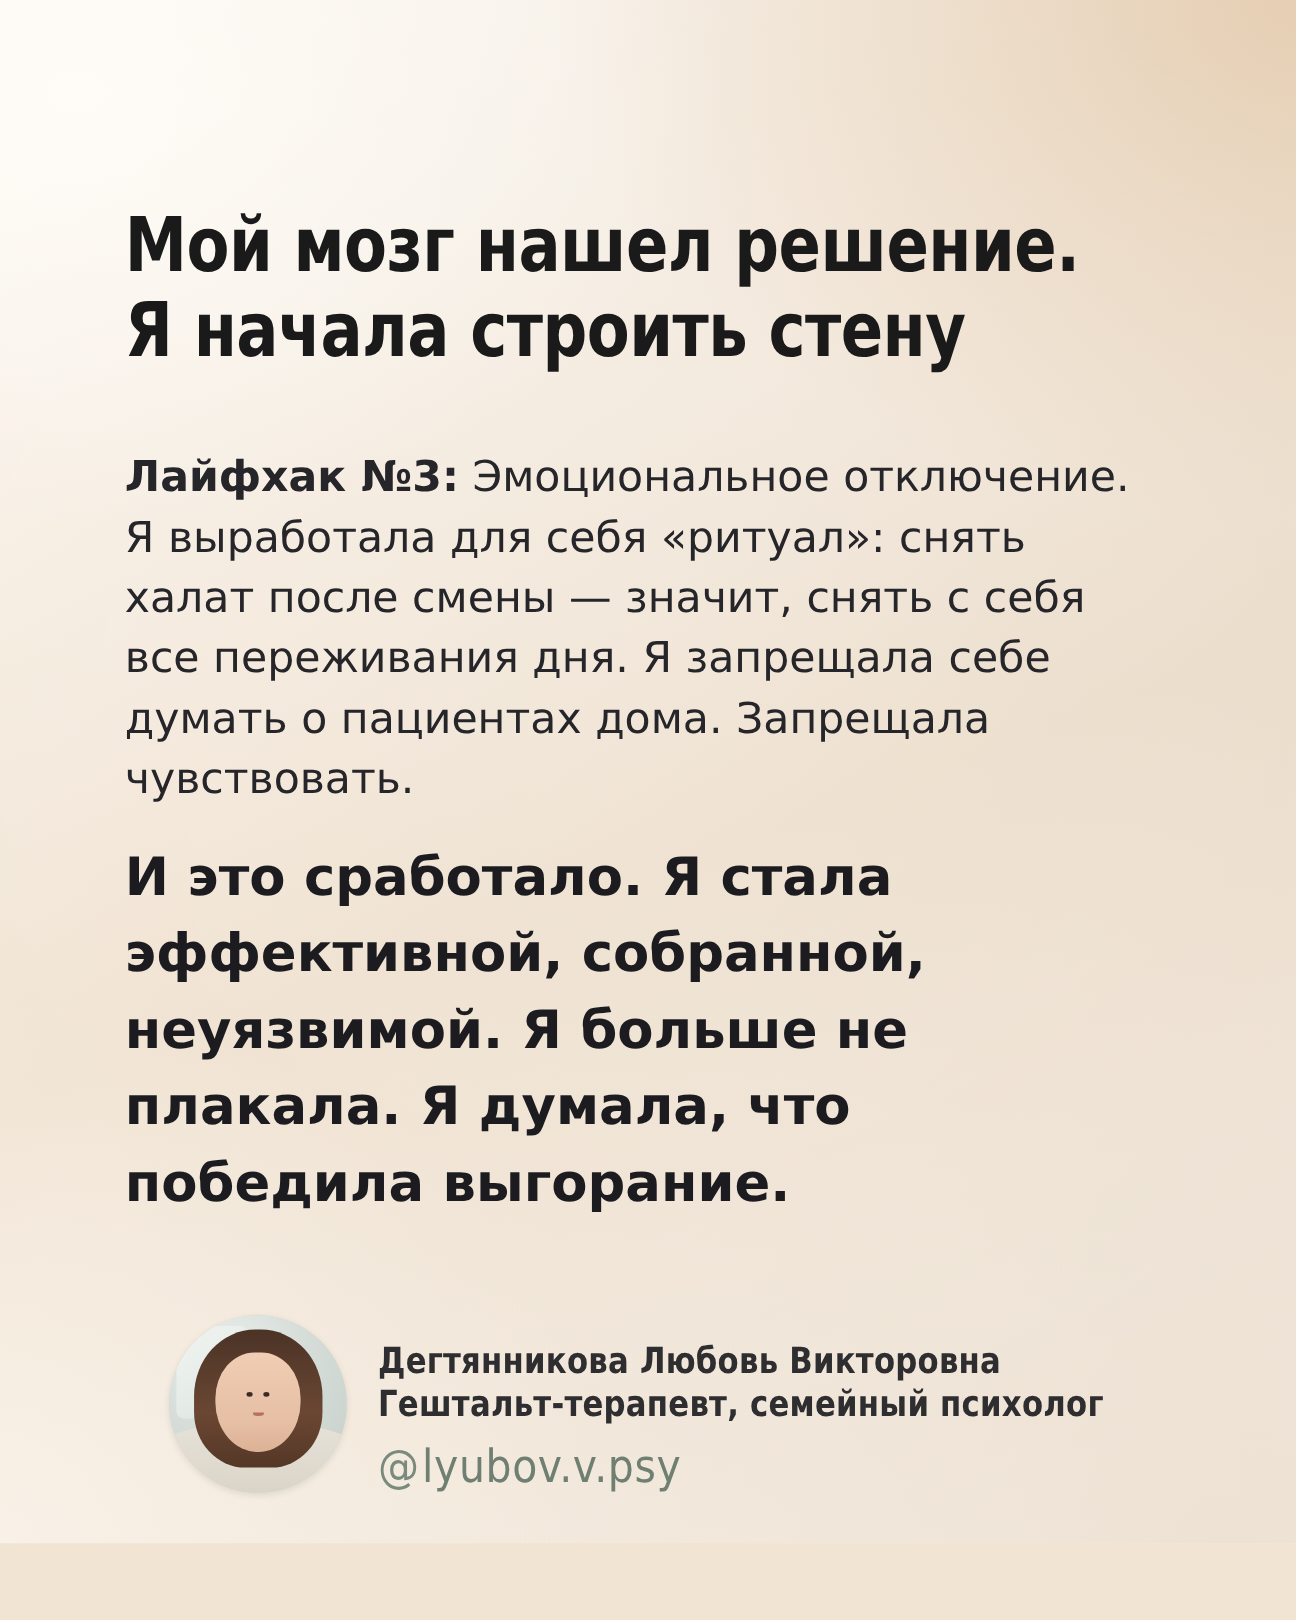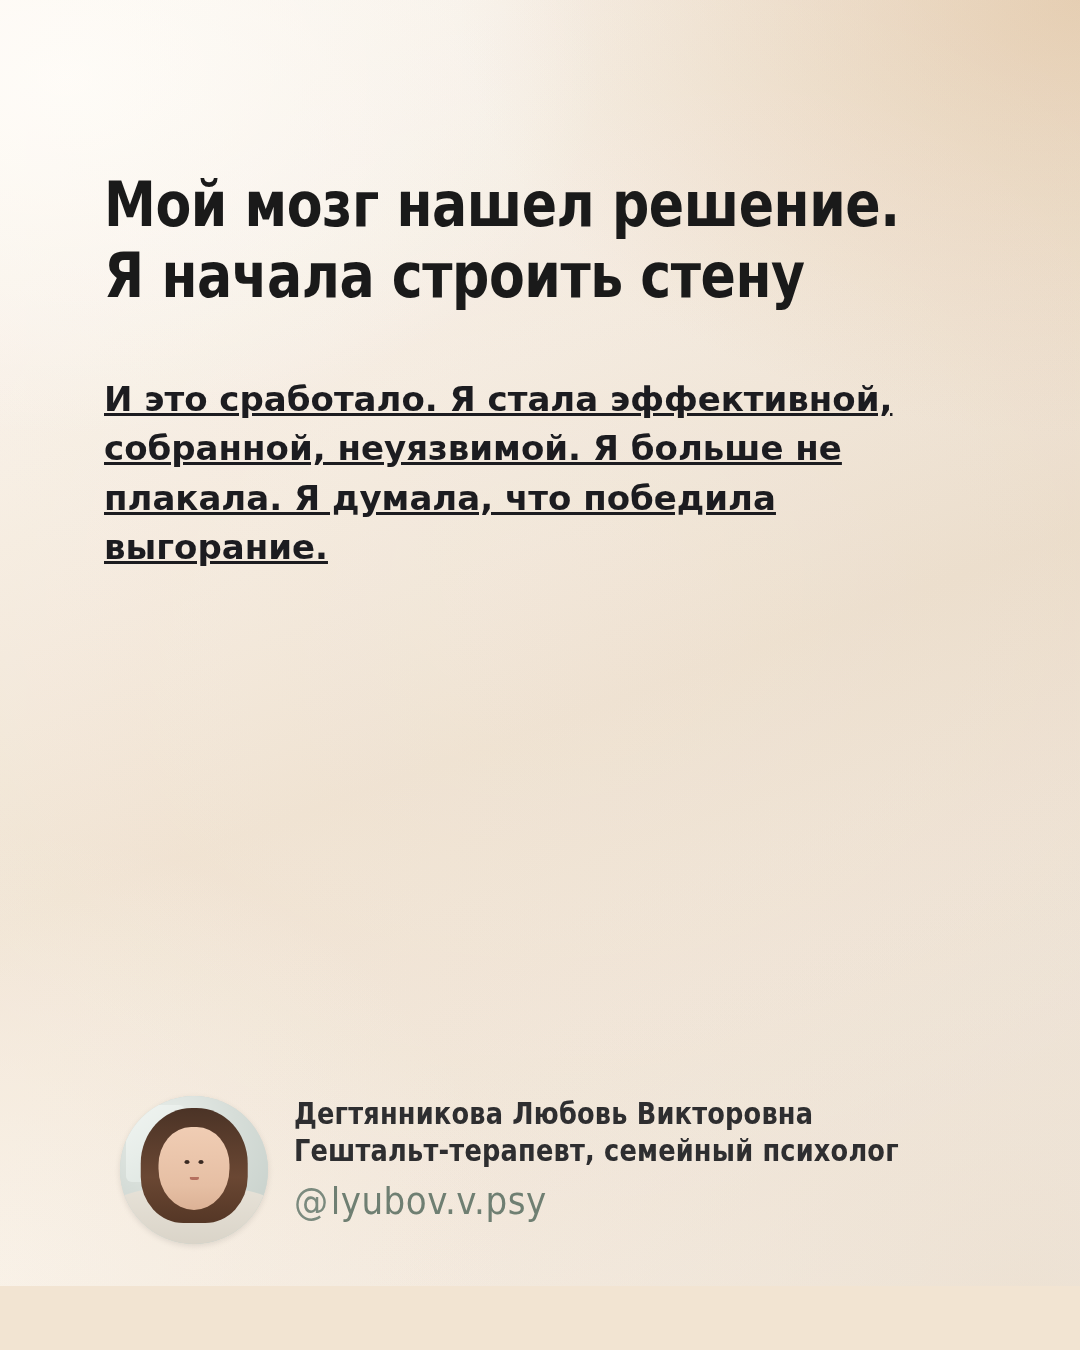--- a/index.html
+++ b/index.html
@@ -71,35 +71,34 @@
     color: #25252a;
     margin: 0;
   }
 
   .para .lead {
     font-weight: 700;
   }
 
   .para-bold {
     font-weight: 700;
-    font-size: 34px;
+    font-size: 44px;
     line-height: 1.45;
     color: #1c1c20;
-    margin: 64px 0 0 0;
+    margin: 24px 0 0 0;
     max-width: 830px;
-    text-decoration: underline;
   }
 
   
   .signature {
     position: absolute;
-    left: 120px;
+    left: 141px;
     bottom: 42px;
     display: flex;
-    align-items: flex-start;
+    align-items: flex-end;
     z-index: 3;
   }
 
   .avatar {
     position: relative;
     width: 148px;
     height: 148px;
     border-radius: 50%;
     overflow: hidden;
     flex: 0 0 auto;
@@ -219,20 +218,21 @@
 <body>
 
 <div class="slide">
 
   <div class="content">
 
     <h1 class="headline">Мой мозг нашел решение.
 Я начала строить стену</h1>
 
     <div class="body-block">
+      <p class="para"><span class="lead">Лайфхак №3:</span><span> Эмоциональное отключение. Я выработала для себя «ритуал»: снять халат после смены — значит, снять с себя все переживания дня. Я запрещала себе думать о пациентах дома. Запрещала чувствовать.</span></p>
 
       <p class="para-bold">И это сработало. Я стала эффективной, собранной, неуязвимой. Я больше не плакала. Я думала, что победила выгорание.</p>
     </div>
   </div>
 
   <div class="signature">
     <div class="avatar">
       <div class="av-bg"></div>
       <div class="av-window"></div>
       <div class="av-shoulders"></div>

